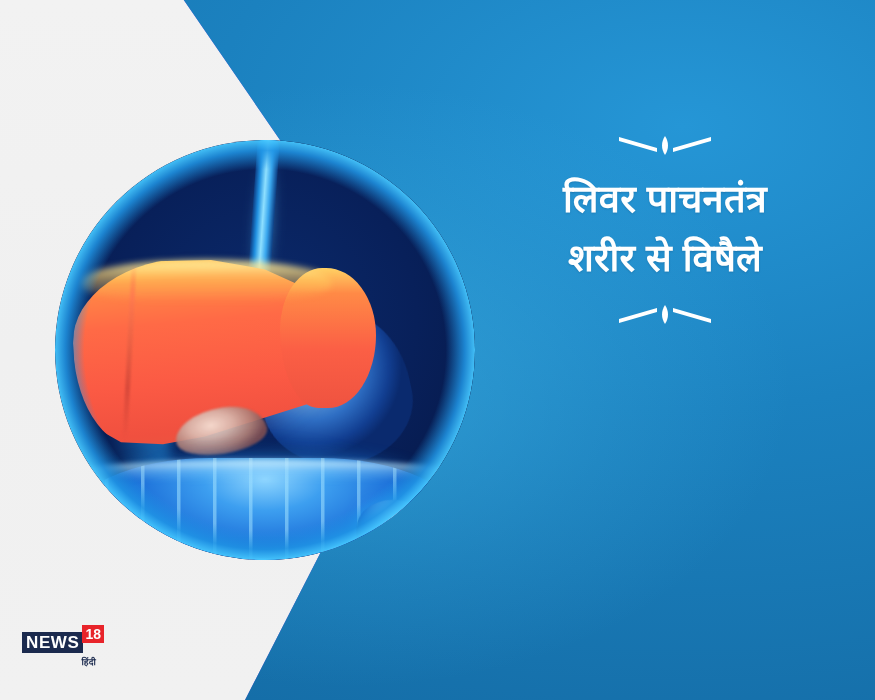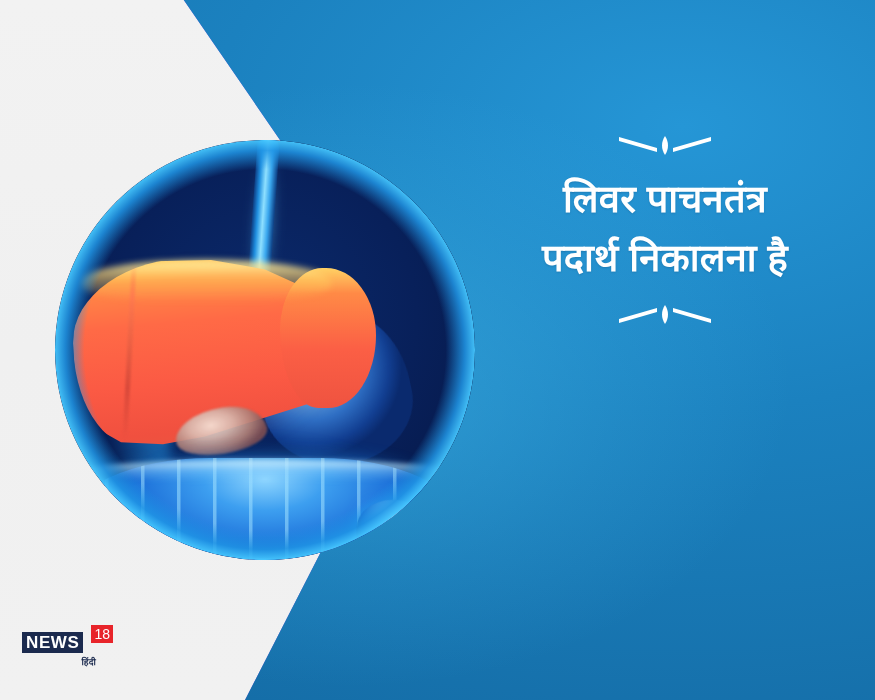--- a/index.html
+++ b/index.html
@@ -209,36 +209,36 @@
     display:block;
   }
   .flourish-top{ margin-bottom:12px; }
   .flourish-bottom{ margin-top:14px; }
 
   
   .logo{
     position:absolute; left:22px; top:632px;
     width:88px;
   }
-  .logo-row{ display:flex; align-items:flex-start;gap:9px; }
+  .logo-row{ display:flex; align-items:flex-start; }
   .logo-news{
     background:#1b2a4e;
     color:#ffffff;
     font-size:17px;
     font-weight:700;
     letter-spacing:.6px;
     padding:3px 4px 3px 4px;
     line-height:15px;
     font-family:"Liberation Sans", sans-serif;
   }
   .logo-18{
     background:#e8242a;
     color:#ffffff;
     font-size:14px;
-    font-weight:400;
+    font-weight:700;
     line-height:14px;
     padding:2px 3px;
     margin-top:-7px;
     margin-left:-1px;
   }
   .logo-hindi{
     text-align:right;
     color:#1b2a4e;
     font-size:9px;
     font-weight:700;
@@ -285,21 +285,21 @@
   <div class="text-col">
 
     <svg class="flourish flourish-top" viewBox="0 0 96 26">
       <path d="M2 5 L40 16 L40 20 L2 9 Z" fill="#ffffff"></path>
       <path d="M94 5 L56 16 L56 20 L94 9 Z" fill="#ffffff"></path>
       <path d="M48 4 C52 10 52 17 48 23 C44 17 44 10 48 4 Z" fill="#ffffff"></path>
     </svg>
 
     <div class="headline">
       <div>लिवर पाचनतंत्र</div>
-      <div>पदार्थ निकालना है</div>
+      <div>शरीर से विषैले</div>
     </div>
 
     <svg class="flourish flourish-bottom" viewBox="0 0 96 26">
       <path d="M2 21 L40 10 L40 6 L2 17 Z" fill="#ffffff"></path>
       <path d="M94 21 L56 10 L56 6 L94 17 Z" fill="#ffffff"></path>
       <path d="M48 22 C52 16 52 9 48 3 C44 9 44 16 48 22 Z" fill="#ffffff"></path>
     </svg>
 
   </div>
 

